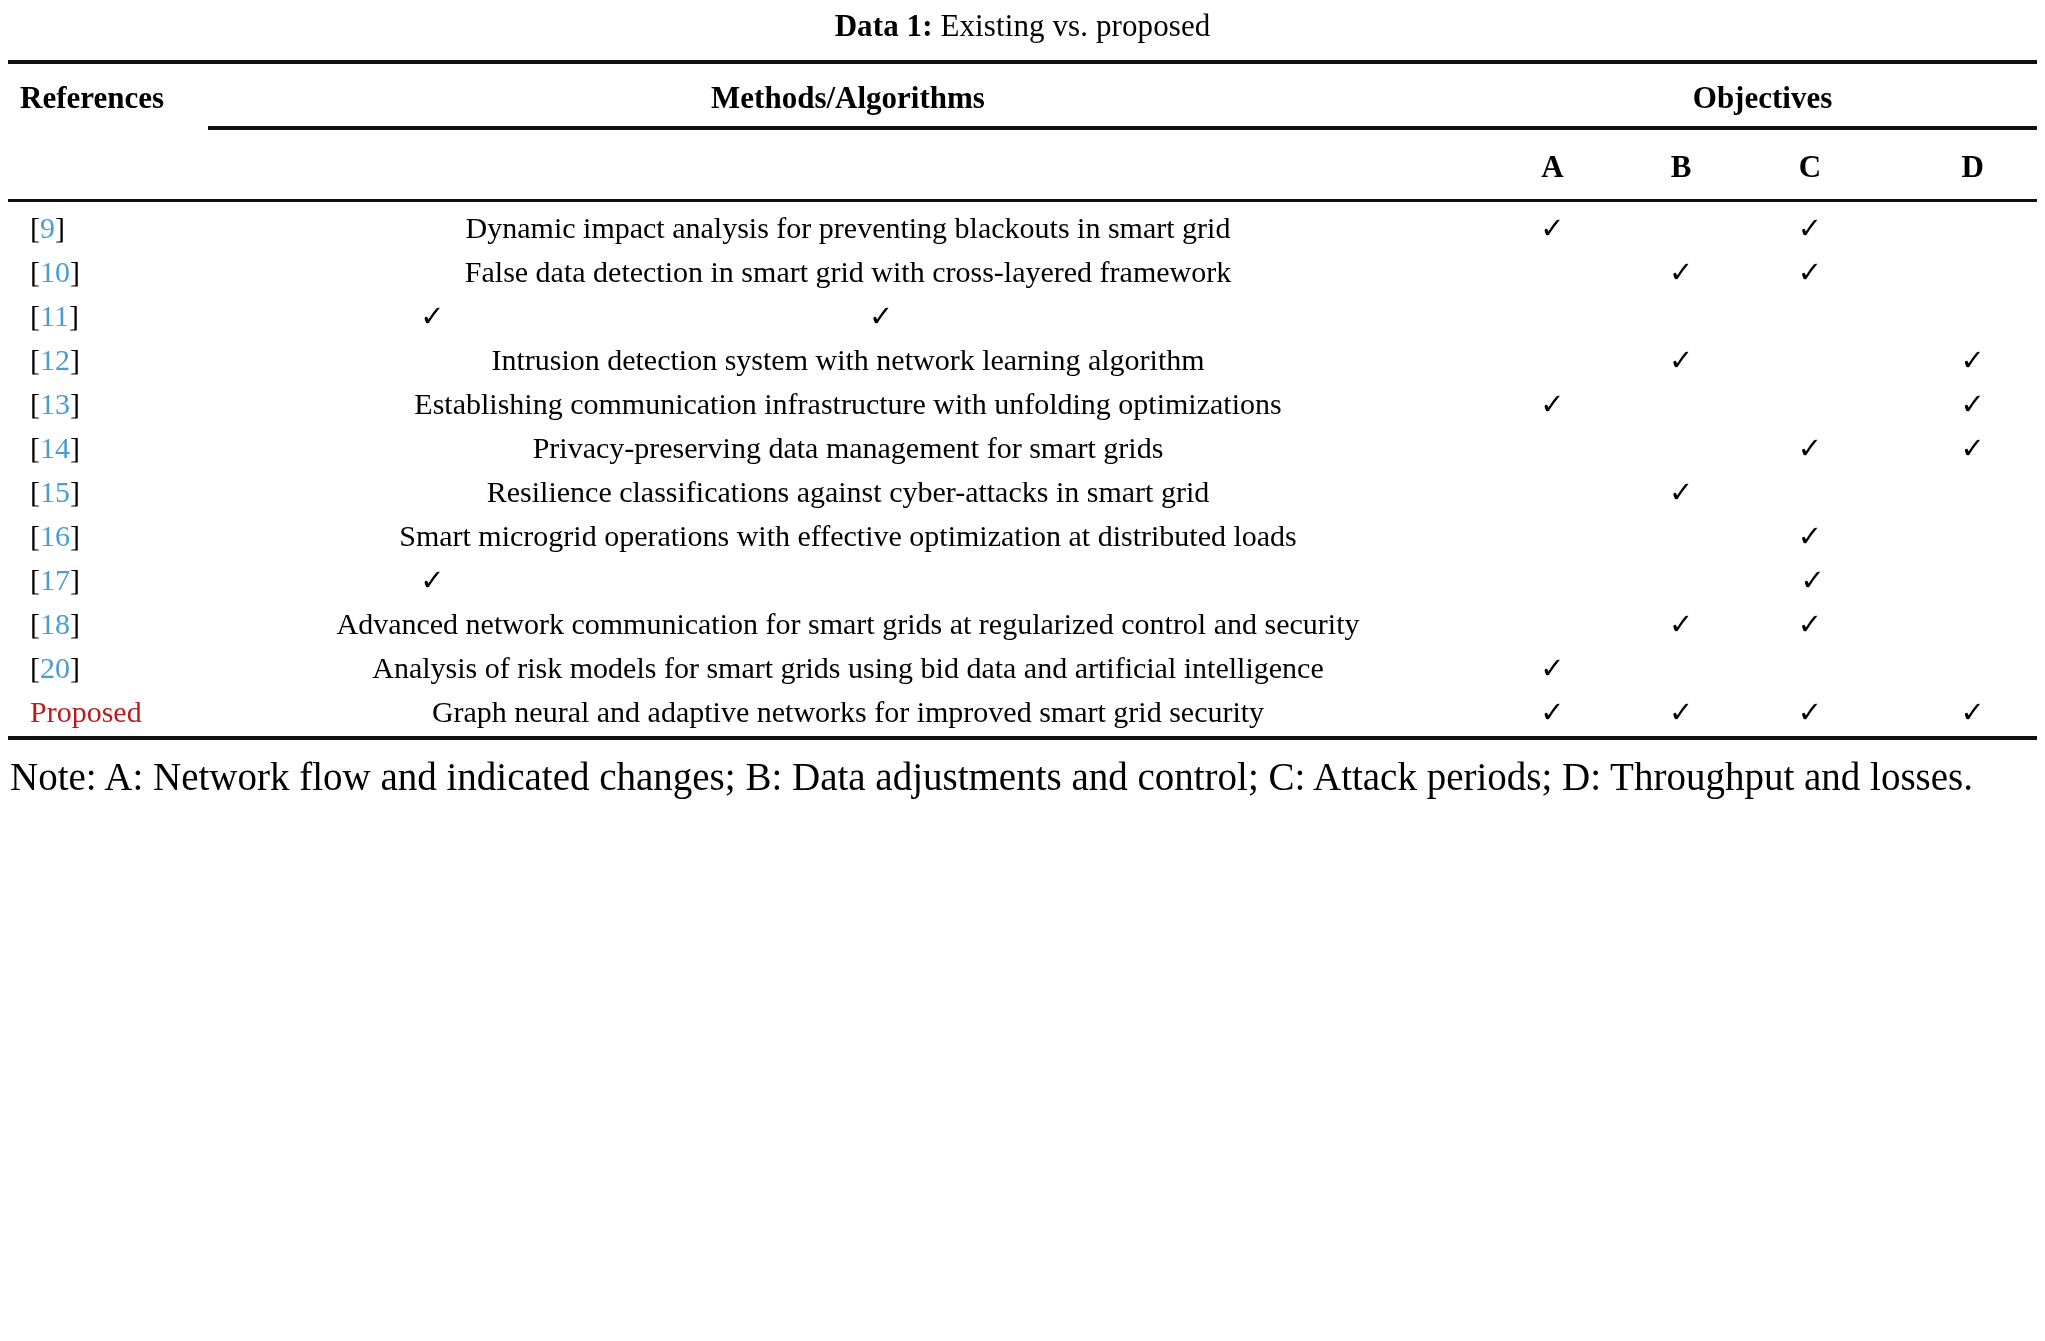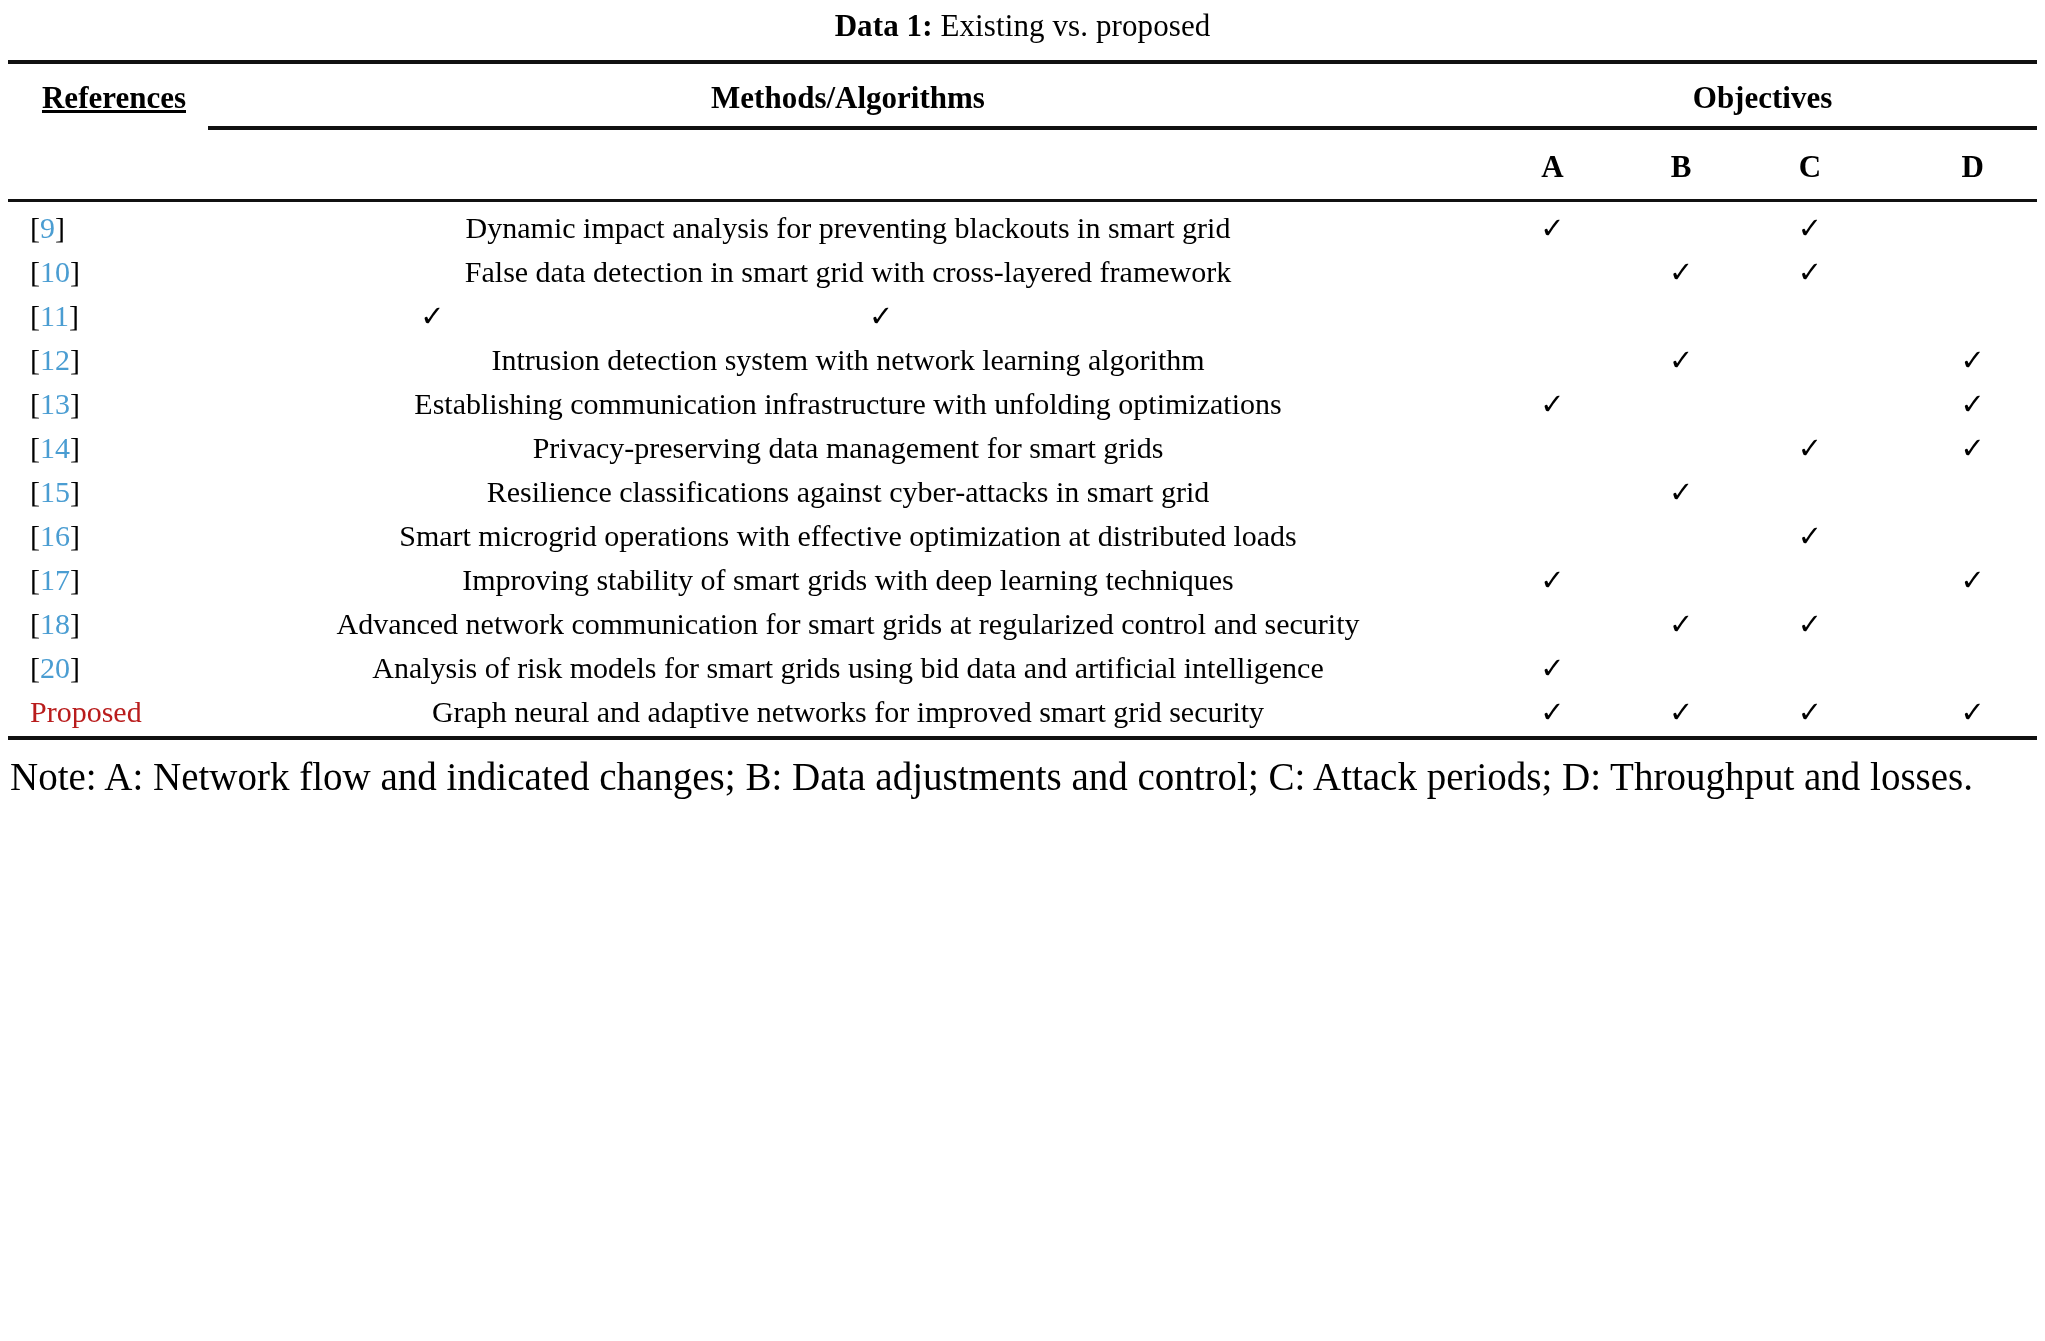--- a/index.html
+++ b/index.html
@@ -56,24 +56,23 @@
     display: flex;
     align-items: flex-end;
     font-weight: bold;
     font-size: 31px;
     line-height: 56px;
     padding-top: 6px;
   }
   .col-ref {
     width: 200px;
     flex: 0 0 200px;
-    text-align: center;
+    text-align: left;
     padding-left: 12px;
     box-sizing: border-box;
-    text-decoration: underline;
   }
   .col-meth {
     width: 1280px;
     flex: 0 0 1280px;
     text-align: center;
     box-sizing: border-box;
   }
   .col-obj {
     flex: 1 1 auto;
     text-align: center;
@@ -293,21 +292,20 @@
         <div class="cell-method">Smart microgrid operations with effective optimization at distributed loads</div>
         <div class="cell-objs">
           <div class="check"></div>
           <div class="check"></div>
           <div class="check"><span class="tick">✓</span></div>
           <div class="check d-shift"></div>
         </div>
       </div>
       <div class="row">
         <div class="cell-ref"><span class="brk">[</span><span class="num">17</span><span class="brk">]</span></div>
-        <div class="cell-method">Improving stability of smart grids with deep learning techniques</div>
         <div class="cell-objs">
           <div class="check"><span class="tick">✓</span></div>
           <div class="check"></div>
           <div class="check"></div>
           <div class="check d-shift"><span class="tick">✓</span></div>
         </div>
       </div>
       <div class="row">
         <div class="cell-ref"><span class="brk">[</span><span class="num">18</span><span class="brk">]</span></div>
         <div class="cell-method">Advanced network communication for smart grids at regularized control and security</div>

